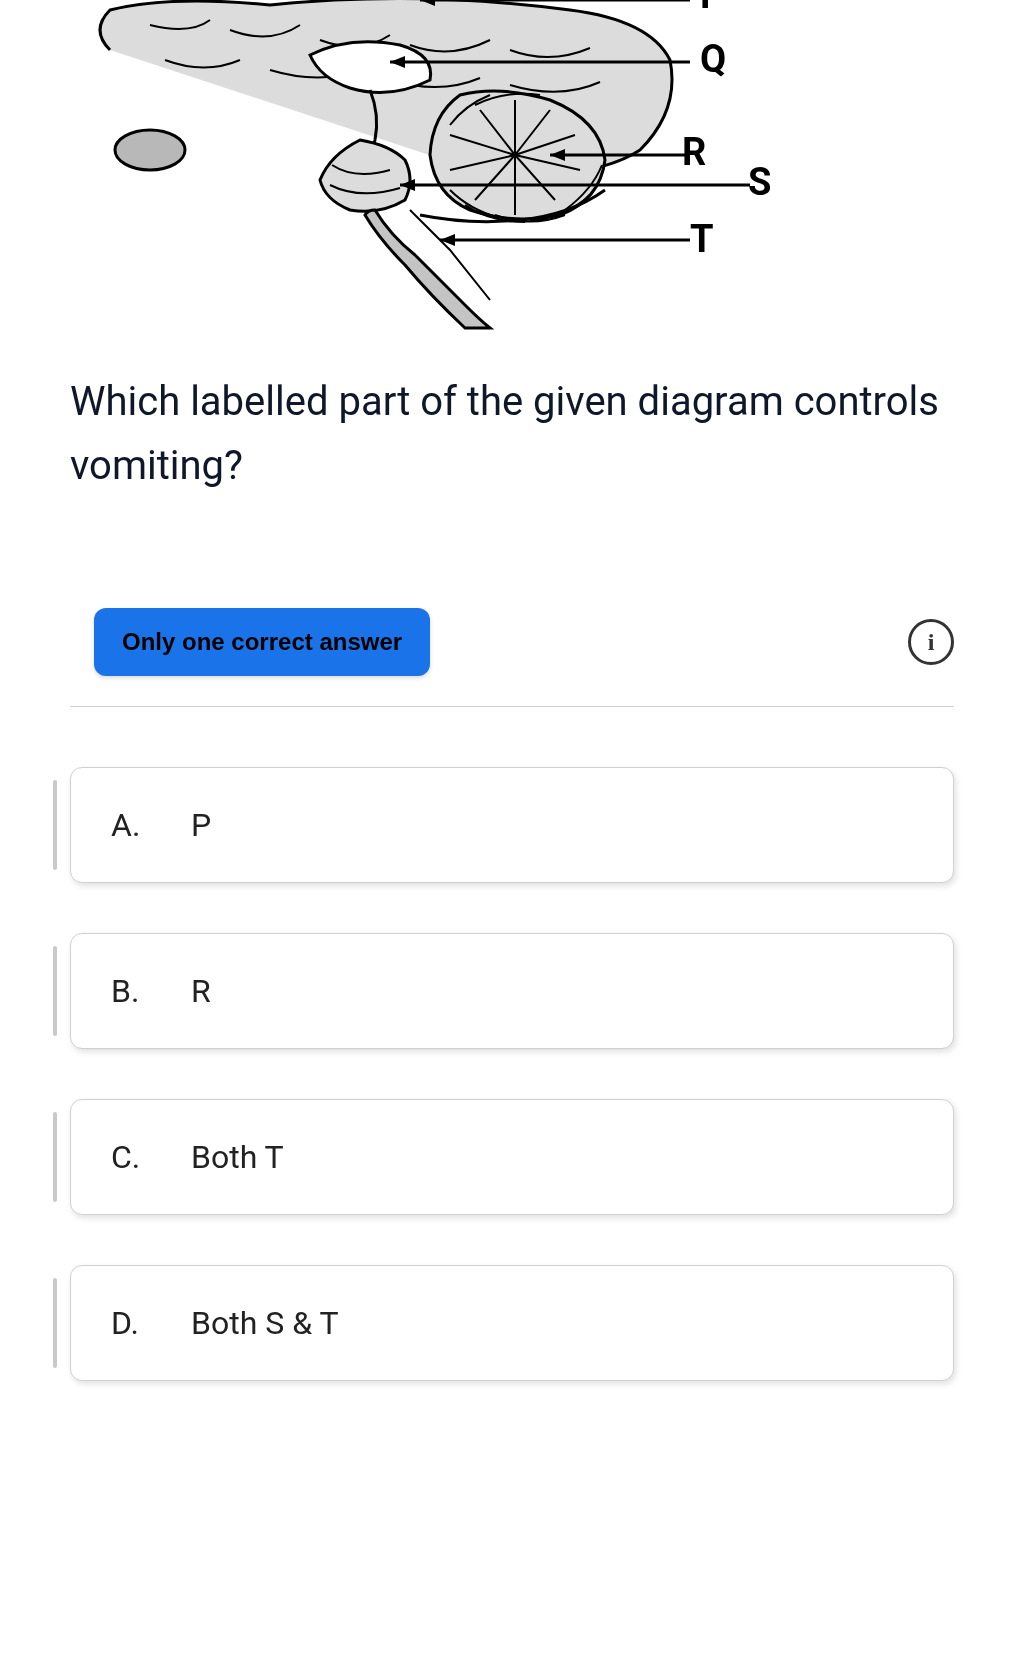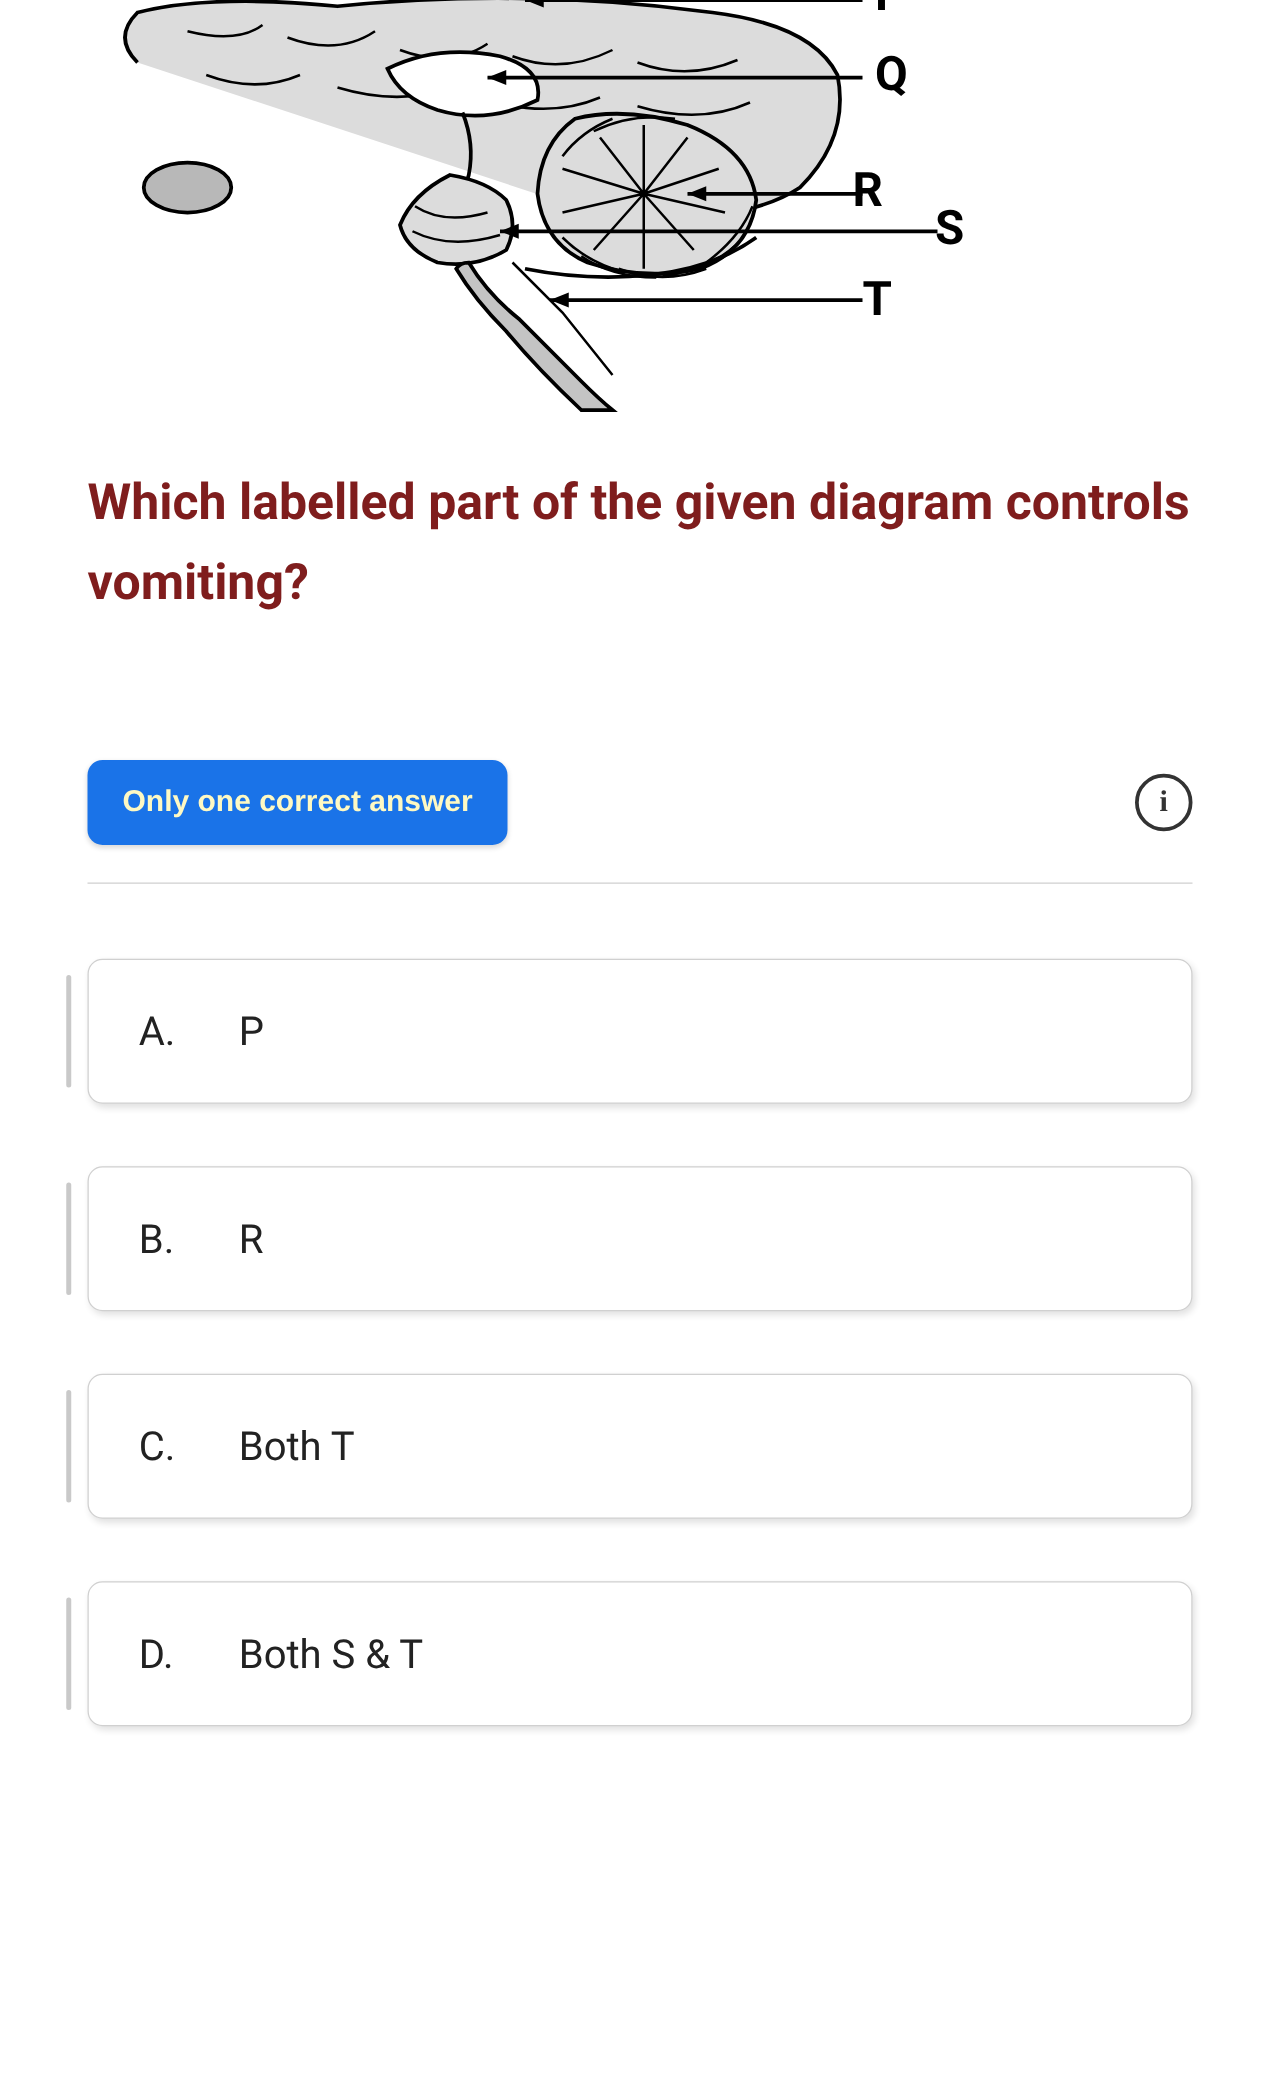--- a/index.html
+++ b/index.html
@@ -23,39 +23,40 @@
       position: relative;
       margin-bottom: 40px;
     }
     .brain-svg {
       width: 100%;
       height: 100%;
     }
     .question-text {
       font-size: 40px;
       line-height: 1.6;
-      color: #7f1d1d;
+      color: #0f172a;
       margin-bottom: 110px;
-      font-weight: 700;
+      font-weight: 400;
     }
     .answer-meta {
       display: flex;
       justify-content: space-between;
       align-items: center;
       margin-bottom: 30px;
     }
     .answer-badge {
       background: #1a73e8;
-      color: #fef9c3;
+      color: #000000;
       font-size: 24px;
       font-weight: 600;
       padding: 20px 28px;
       border-radius: 12px;
       border: none;
       box-shadow: 0 2px 4px rgba(0,0,0,0.15);
+      margin-left: 24px;
     }
     .info-icon {
       width: 46px;
       height: 46px;
       border: 3px solid #333333;
       border-radius: 50%;
       display: flex;
       align-items: center;
       justify-content: center;
       font-size: 24px;

